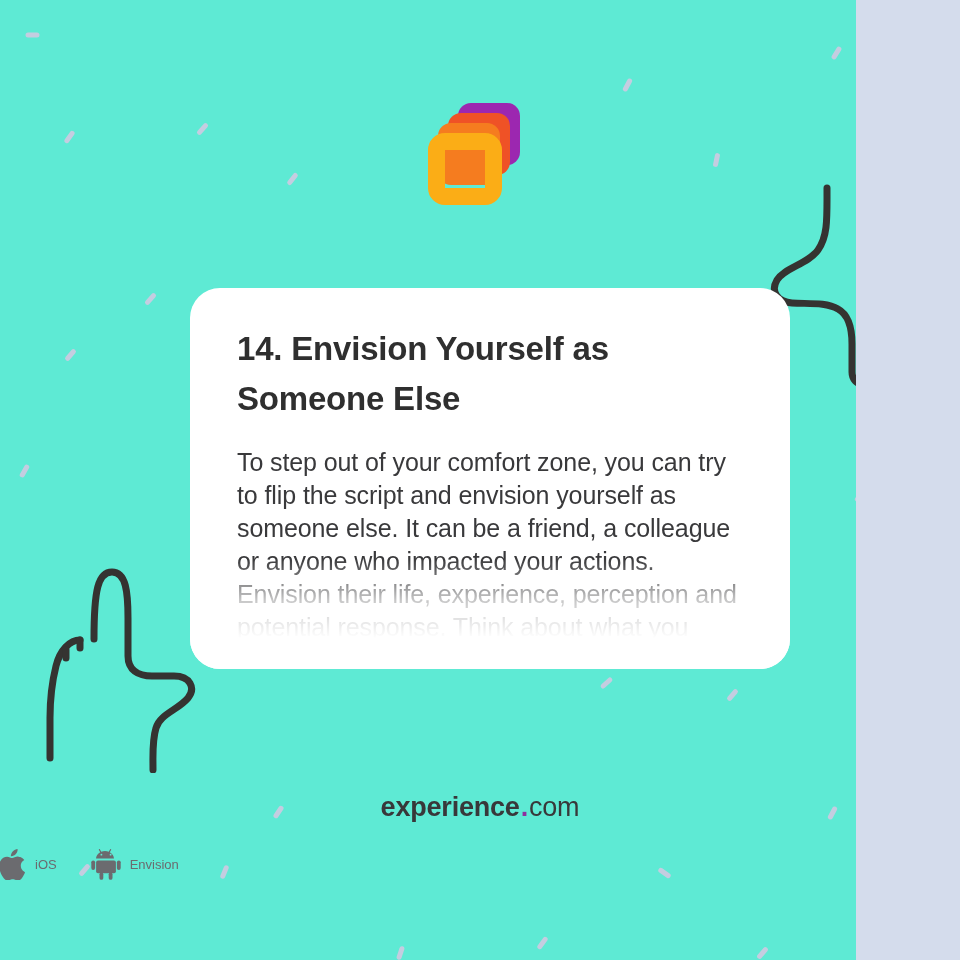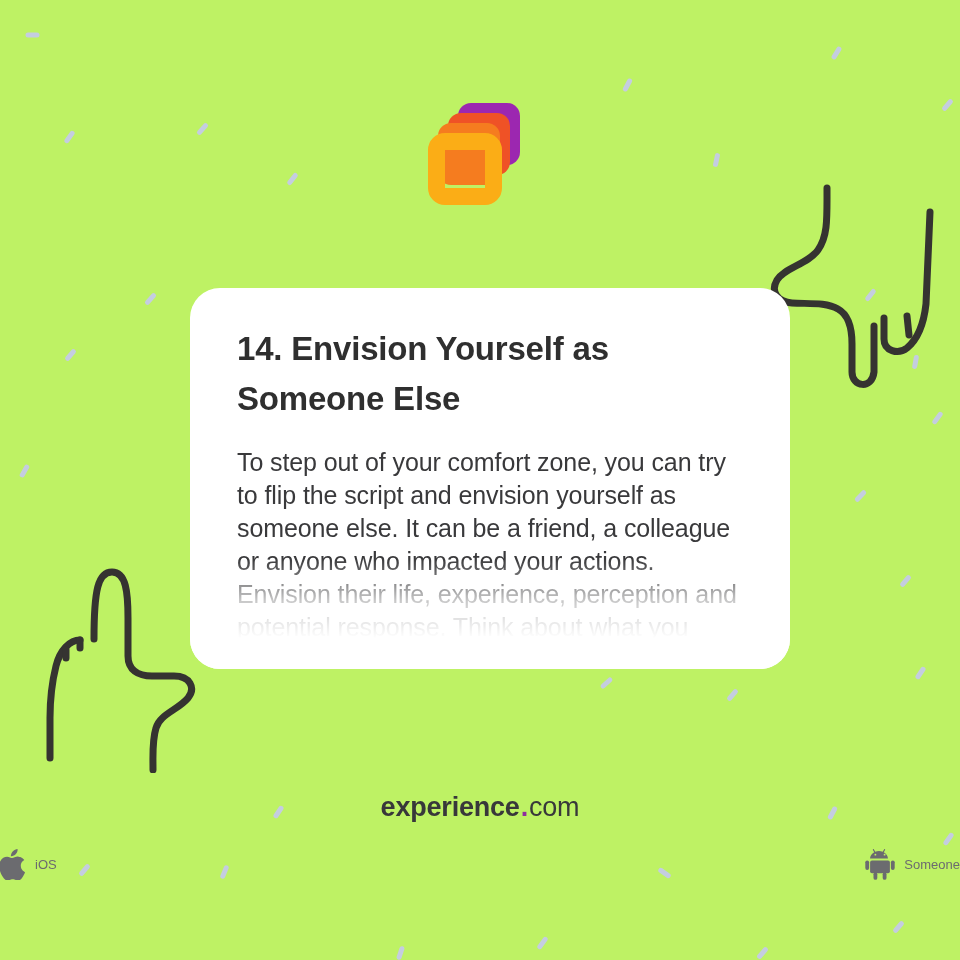--- a/index.html
+++ b/index.html
@@ -8,23 +8,23 @@
   }
   body {
     width: 960px;
     height: 960px;
     background: #d4dcec;
     font-family: "Liberation Sans", sans-serif;
     overflow: hidden;
   }
   #stage {
     position: relative;
-    width: 960px;
+    width: 856px;
     height: 960px;
-    background: #bef264;
+    background: #5eead4;
     overflow: hidden;
   }
 
   
   #confetti {
     position: absolute;
     inset: 0;
     width: 960px;
     height: 960px;
     pointer-events: none;
@@ -135,21 +135,21 @@
   #brand-dot {
     color: #8e2f9e;
     font-weight: bold;
     padding: 0 1px;
   }
   #brand-tld { font-weight: normal; }
 
   #stores {
     margin-top: 26px;
     display: flex;
-    justify-content: space-between;
+    justify-content: flex-start;
     align-items: center;
     gap: 34px;
   }
   .store {
     display: flex;
     align-items: center;
     gap: 9px;
   }
   .store-label {
     font-size: 13px;
@@ -245,19 +245,19 @@
 
       <div class="store">
         <svg class="store-icon" width="30" height="31" viewBox="0 0 30 31" fill="#6b6b6f">
           <path d="M9.2 3.2 7.9 1.0c-.17-.3-.07-.66.22-.83.3-.17.67-.7.84.22l1.33 2.3c1.12-.45 2.37-.7 3.71-.7 1.34 0 2.59.25 3.71.7l1.33-2.3c.17-.29.54-.39.84-.22.3.17.4.53.22.83l-1.3 2.2c2.48 1.3 4.16 3.64 4.16 6.33H5.04c0-2.69 1.68-5.03 4.16-6.33zM10.4 6.6a.93.93 0 1 0 0-1.86.93.93 0 0 0 0 1.86zm9.2 0a.93.93 0 1 0 0-1.86.93.93 0 0 0 0 1.86z"></path>
           <rect x="5.1" y="11.6" width="19.8" height="12.6" rx="1.9"></rect>
           <rect x="0.3" y="11.4" width="3.8" height="9.6" rx="1.9"></rect>
           <rect x="25.9" y="11.4" width="3.8" height="9.6" rx="1.9"></rect>
           <rect x="8.5" y="23.4" width="3.8" height="7.4" rx="1.9"></rect>
           <rect x="17.7" y="23.4" width="3.8" height="7.4" rx="1.9"></rect>
         </svg>
-        <span class="store-label">Someone</span>
+        <span class="store-label">Envision</span>
       </div>
 
     </div>
   </div>
 
 </div>
 
 </body></html>

